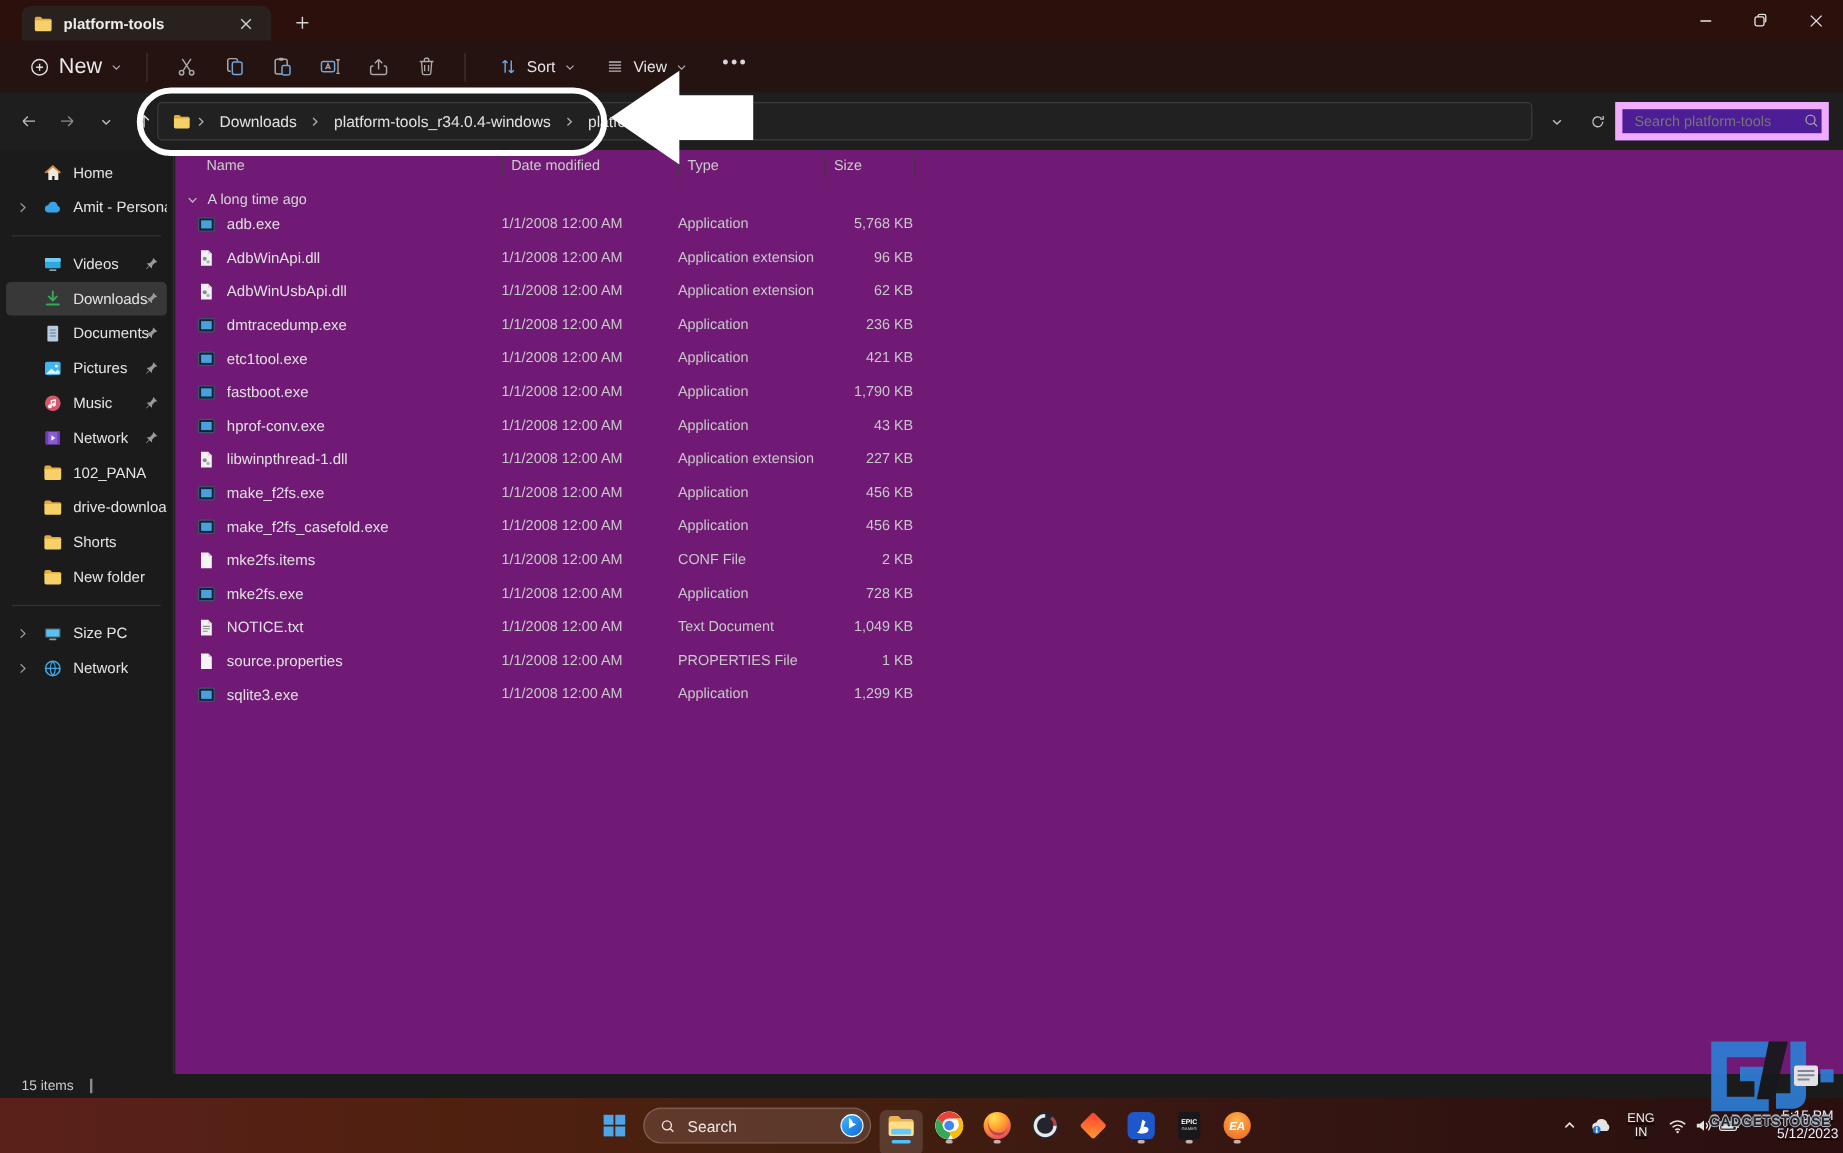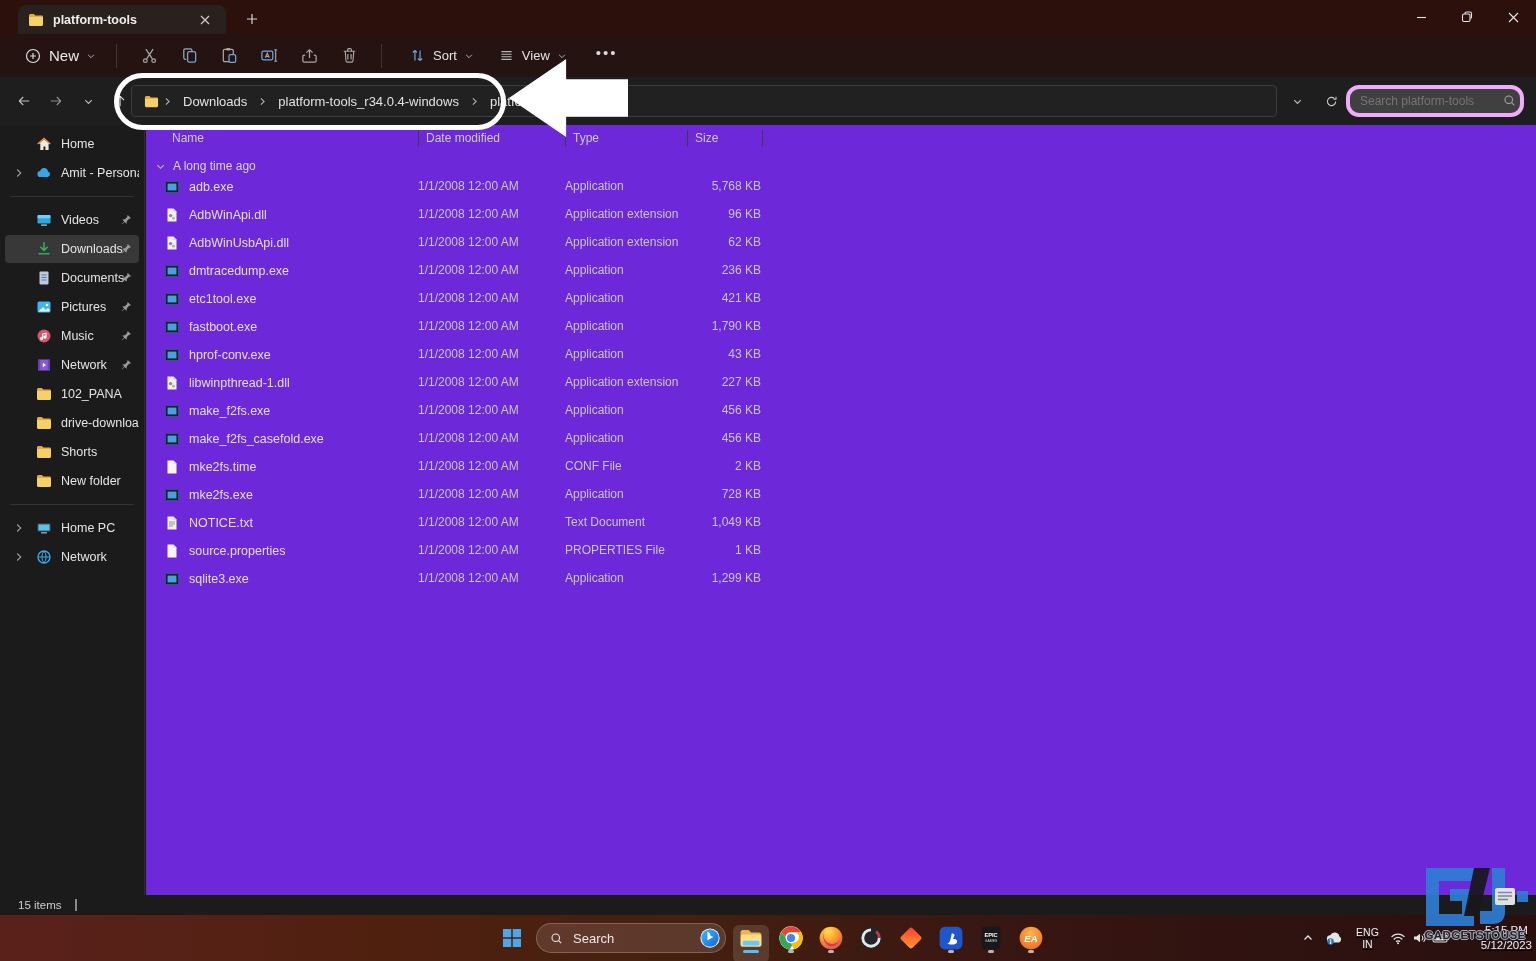--- a/index.html
+++ b/index.html
@@ -14,38 +14,38 @@
   #tab .ticon { width:16px; height:16px; margin-right:9px; }
   #tab .ttl { color:#ececec; font-size:12.5px; font-weight:bold; flex:1; }
   #tab .tclose { width:22px; height:22px; display:flex; align-items:center; justify-content:center; border-radius:4px; }
   #newtab { position:absolute; left:240px; top:9px; width:24px; height:20px; display:flex; align-items:center; justify-content:center; }
   #winctrls { position:absolute; right:0; top:0; height:34px; display:flex; }
   .wbtn { width:46px; height:34px; display:flex; align-items:center; justify-content:center; }
 
   
   #toolbar { position:absolute; left:0; top:34px; width:1536px; height:43px; background:#241311;
     display:flex; align-items:center; padding-left:16px; }
-  #newbtn { display:flex; align-items:center; gap:7px; color:#eaeaea; font-size:15px; padding:5px 8px; border-radius:4px; }
+  #newbtn { display:flex; align-items:center; gap:7px; color:#eaeaea; font-size:18px; padding:5px 8px; border-radius:4px; }
   .tsep { width:1px; height:24px; background:#413431; margin:0 12px; }
   .tico { width:40px; height:32px; display:flex; align-items:center; justify-content:center; border-radius:4px; }
   .tbtn { display:flex; align-items:center; gap:7px; color:#e3e3e3; font-size:13px; padding:5px 9px; border-radius:4px; margin-left:6px; }
   #more { color:#d8d8d8; font-size:15px; letter-spacing:2px; margin-left:20px; padding-bottom:6px; }
 
   
   #addressrow { position:absolute; left:0; top:77px; width:1536px; height:48px; background:#1e1e1e; }
   #navbtns { position:absolute; left:10px; top:8px; display:flex; gap:4px; }
   .nbtn { width:28px; height:32px; display:flex; align-items:center; justify-content:center; border-radius:4px; }
   #addrbox { position:absolute; left:131px; top:8px; width:1146px; height:32px; background:#212121;
     border:1px solid #3c3c3c; border-radius:4px; display:flex; align-items:center; padding:0 12px; }
   #crumbs { display:flex; align-items:center; gap:2px; }
   .crumb { color:#e2e2e2; font-size:13px; padding:3px 7px; border-radius:3px; white-space:nowrap; }
   .crumb-chev { margin:0 2px; }
   #addrextra { position:absolute; left:1283px; top:8px; display:flex; align-items:center; gap:6px; height:32px; }
   #searchbox { position:absolute; left:1346px; top:8px; width:178px; height:32px; }
-  #searchbox input { width:100%; height:100%; background:#404040; border:4px solid #f0abfc; border-radius:13px;
+  #searchbox input { width:100%; height:100%; background:#4c1d95; border:6px solid #f0abfc; border-radius:0;
     color:#8f8f8f; font-size:12px; padding:0 28px 0 10px; font-family:inherit; outline:none; }
   #searchbox .mag { position:absolute; right:7px; top:8px; }
 
   
   #highlight { position:absolute; left:114px; top:73px; width:392px; height:57px;
     border:5px solid #ffffff; border-radius:30px; z-index:50; pointer-events:none; }
   #arrow { position:absolute; left:509px; top:59px; width:119px; height:78px; background:#ffffff; z-index:50;
     clip-path:polygon(0 50%, 48% 0, 48% 26%, 100% 26%, 100% 74%, 48% 74%, 48% 100%); }
 
   
@@ -54,21 +54,21 @@
   .sb-item { position:relative; height:28px; display:flex; align-items:center; margin:1px 5px;
     border-radius:4px; padding-left:31px; }
   .sb-item.sel { background:#383838; }
   .sb-item .sbchev { position:absolute; left:9px; top:9px; }
   .sb-item .sbicon { width:16px; height:16px; margin-right:9px; flex:none; }
   .sb-item .sblbl { color:#e4e4e4; font-size:12.5px; white-space:nowrap; overflow:hidden; }
   .sb-item .sbpin { position:absolute; right:7px; top:8px; }
   .sb-sep { height:1px; background:#343434; margin:9px 10px; }
 
   
-  #main { position:absolute; left:146px; top:125px; width:1390px; height:770px; background:#6d28d9; }
+  #main { position:absolute; left:146px; top:125px; width:1390px; height:770px; background:#701a75; }
   #hdrrow { height:26px; display:flex; align-items:center; color:#cbcbcb; font-size:12px; padding-left:26px; }
   .hsep { width:1px; height:17px; background:#3d3d3d; }
   .hc { padding-left:7px; }
   .hc.name { width:246px; padding-left:0; }
   .hc.date { width:146px; }
   .hc.type { width:121px; }
   .hc.size { width:74px; }
   #grouphdr { height:26px; display:flex; align-items:center; gap:7px; padding-left:9px;
     color:#d6d6d6; font-size:12px; margin-top:2px; }
   .row { height:28px; display:flex; align-items:flex-start; font-size:12.5px; padding-left:18px; }
@@ -485,21 +485,21 @@
           <path d="M3.2 1.5 6.8 5 3.2 8.5" stroke="#9a9a9a" stroke-width="1.1" fill="none"></path>
         </svg>
       </span>
       <span class="sbicon">
         <svg viewBox="0 0 16 16">
           <rect x="1.5" y="3.5" width="13" height="8" rx="1" fill="#47525f"></rect>
           <rect x="2.5" y="4.5" width="11" height="6" fill="#58c2ef"></rect>
           <rect x="5" y="12" width="6" height="1.6" rx=".6" fill="#9a9a9a"></rect>
         </svg>
       </span>
-      <span class="sblbl">Home PC</span>
+      <span class="sblbl">Size PC</span>
     </div>
     <div class="sb-item">
       <span class="sbchev">
         <svg width="10" height="10" viewBox="0 0 10 10">
           <path d="M3.2 1.5 6.8 5 3.2 8.5" stroke="#9a9a9a" stroke-width="1.1" fill="none"></path>
         </svg>
       </span>
       <span class="sbicon">
         <svg viewBox="0 0 16 16">
           <circle cx="8" cy="8" r="6" fill="none" stroke="#3fa9e8" stroke-width="1.3"></circle>
@@ -675,21 +675,21 @@
         <div class="r-size">456 KB</div>
       </div>
       <div class="row">
         <div class="r-name">
           <span class="ficon">
             <svg viewBox="0 0 16 16">
               <path d="M3.5 1.5h6l3 3v10h-9z" fill="#f5f5f5"></path>
               <path d="M9.5 1.5v3h3z" fill="#cfcfcf"></path>
             </svg>
           </span>
-          <span>mke2fs.time</span>
+          <span>mke2fs.items</span>
         </div>
         <div class="r-date">1/1/2008 12:00 AM</div>
         <div class="r-type">CONF File</div>
         <div class="r-size">2 KB</div>
       </div>
       <div class="row">
         <div class="r-name">
           <span class="ficon">
             <svg viewBox="0 0 16 16">
               <rect x="1.5" y="2.5" width="13" height="11" rx="1" fill="#132335" stroke="#3a566e" stroke-width="1"></rect>

